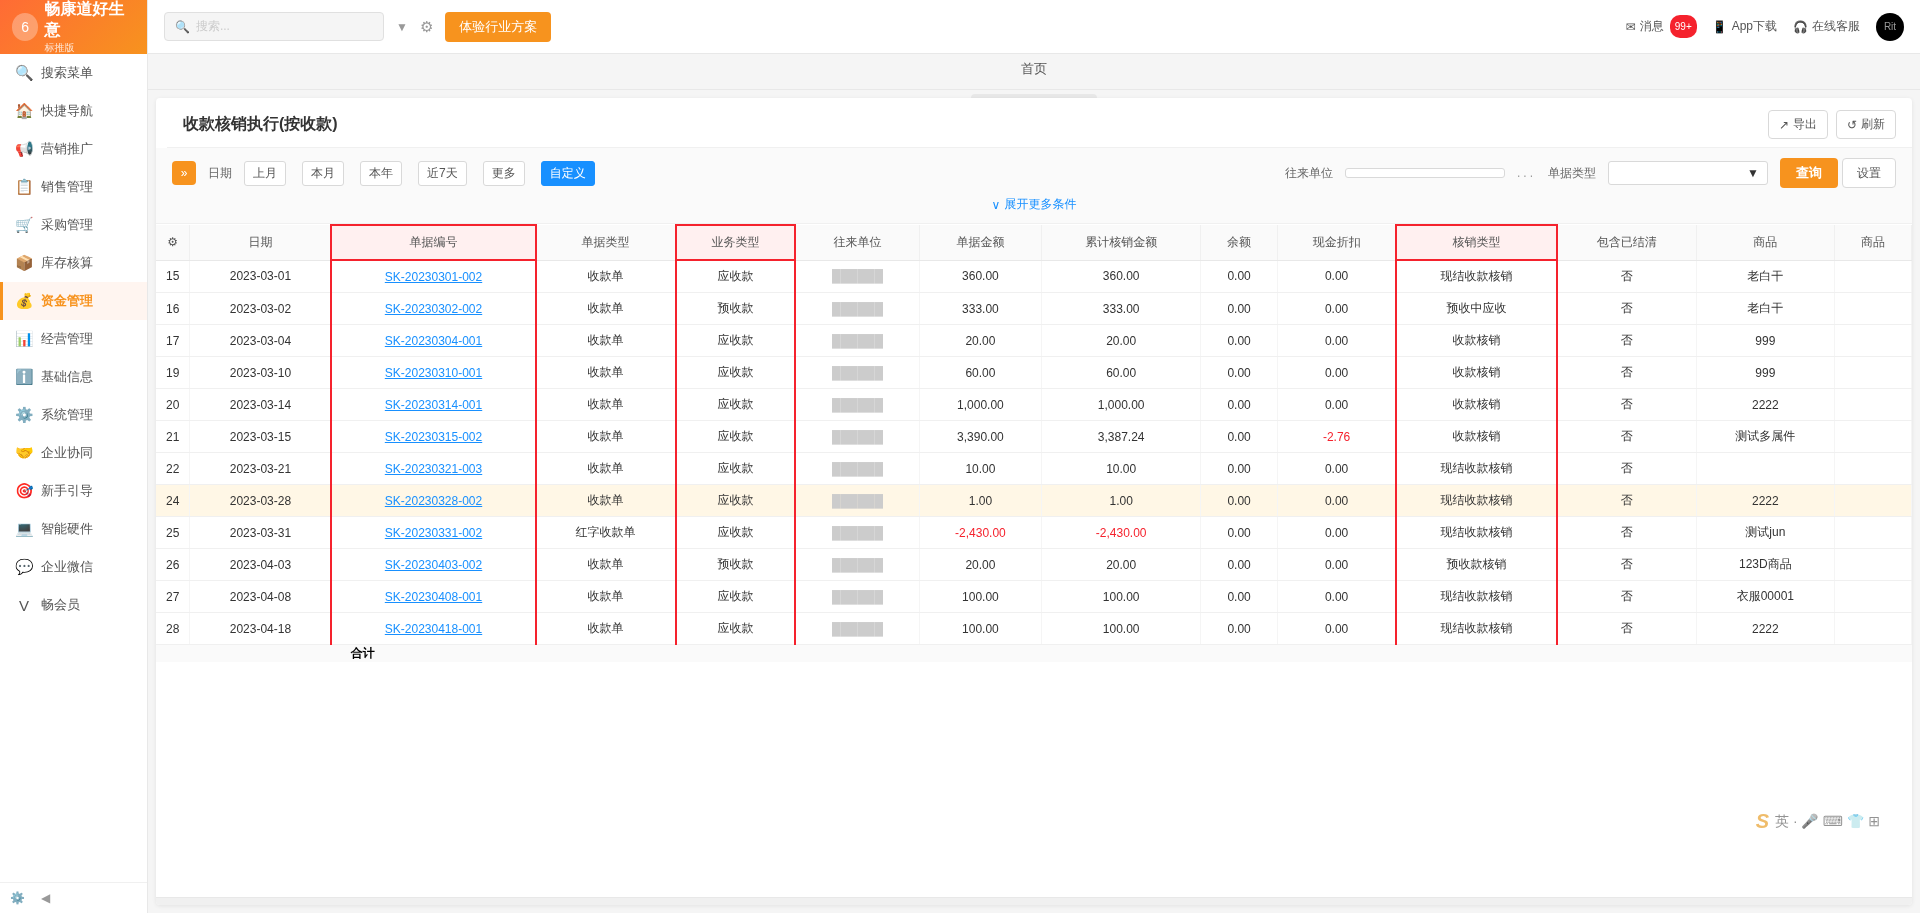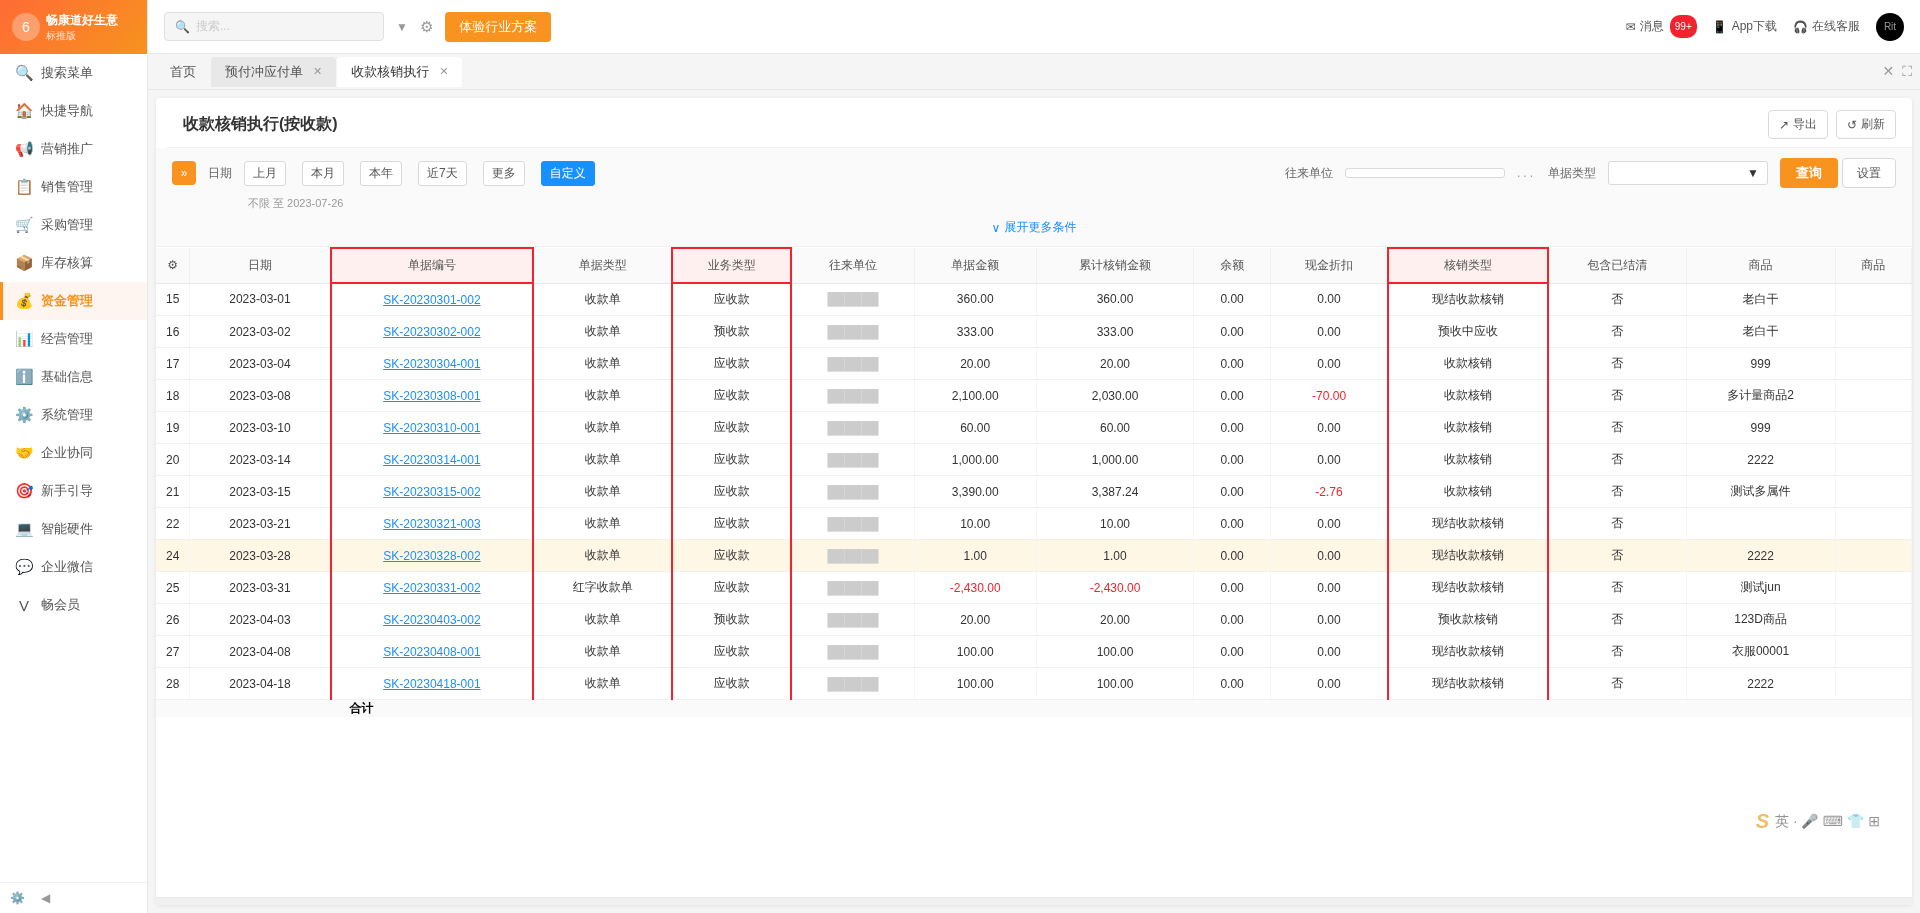--- a/index.html
+++ b/index.html
@@ -140,21 +140,22 @@
     }
 
     
     .tabs-bar {
       background: #f5f5f5;
       border-bottom: 1px solid #e8e8e8;
       display: flex;
       align-items: center;
       height: 36px;
       padding: 0 8px;
-      gap: 1px;
+      gap: 10px;
+      flex-direction: column;
     }
     .tab {
       padding: 6px 14px;
       cursor: pointer;
       font-size: 13px;
       color: #555;
       border-radius: 4px 4px 0 0;
       display: flex;
       align-items: center;
       gap: 6px;
@@ -378,21 +379,21 @@
       border-top: 1px solid #e8e8e8;
     }
   </style>
 </head>
 <body>
 
 <div class="sidebar">
   <div class="sidebar-logo">
     <div class="logo-icon">6</div>
     <div>
-      <div style="font-size:12px;font-weight:bold;">畅康道好生意</div>
+      <div style="font-size:16px;font-weight:bold;">畅康道好生意</div>
       <div style="font-size:10px;opacity:0.8;">标推版</div>
     </div>
   </div>
 
   <div class="sidebar-nav">
     <div class="sidebar-item">
       <span class="icon">🔍</span>
       <span>搜索菜单</span>
     </div>
     <div class="sidebar-item">
@@ -546,24 +547,20 @@
           <span></span>
           <span>▼</span>
         </div>
 
         <div style="display:flex;flex-direction:row;gap:4px;">
           <button class="btn-query">查询</button>
           <button class="btn-setting">设置</button>
         </div>
       </div>
 
-      <div class="filter-row">
-        <div style="width:24px;"></div>
-        <span style="font-size:11px;color:#999;margin-left:40px;">不限 至 2023-07-26</span>
-      </div>
 
       <div style="display:flex;justify-content:center;">
         <div class="expand-more">
           <span>∨</span>
           <span>展开更多条件</span>
         </div>
       </div>
     </div>
 
     <div class="table-container">
@@ -629,36 +626,20 @@
               <td>20.00</td>
               <td>20.00</td>
               <td>0.00</td>
               <td>0.00</td>
               <td style="border-left:2px solid #f5222d;border-right:2px solid #f5222d;">收款核销</td>
               <td>否</td>
               <td>999</td>
               <td></td>
             </tr>
             <tr>
-              <td>18</td>
-              <td>2023-03-08</td>
-              <td style="border-left:2px solid #f5222d;border-right:2px solid #f5222d;"><span class="link-text">SK-20230308-001</span></td>
-              <td>收款单</td>
-              <td style="border-left:2px solid #f5222d;border-right:2px solid #f5222d;">应收款</td>
-              <td style="color: rgb(204, 204, 204);">██████</td>
-              <td>2,100.00</td>
-              <td>2,030.00</td>
-              <td>0.00</td>
-              <td style="color: rgb(245, 34, 45);">-70.00</td>
-              <td style="border-left:2px solid #f5222d;border-right:2px solid #f5222d;">收款核销</td>
-              <td>否</td>
-              <td>多计量商品2</td>
-              <td></td>
-            </tr>
-            <tr>
               <td>19</td>
               <td>2023-03-10</td>
               <td style="border-left:2px solid #f5222d;border-right:2px solid #f5222d;"><span class="link-text">SK-20230310-001</span></td>
               <td>收款单</td>
               <td style="border-left:2px solid #f5222d;border-right:2px solid #f5222d;">应收款</td>
               <td style="color: rgb(204, 204, 204);">██████</td>
               <td>60.00</td>
               <td>60.00</td>
               <td>0.00</td>
               <td>0.00</td>

